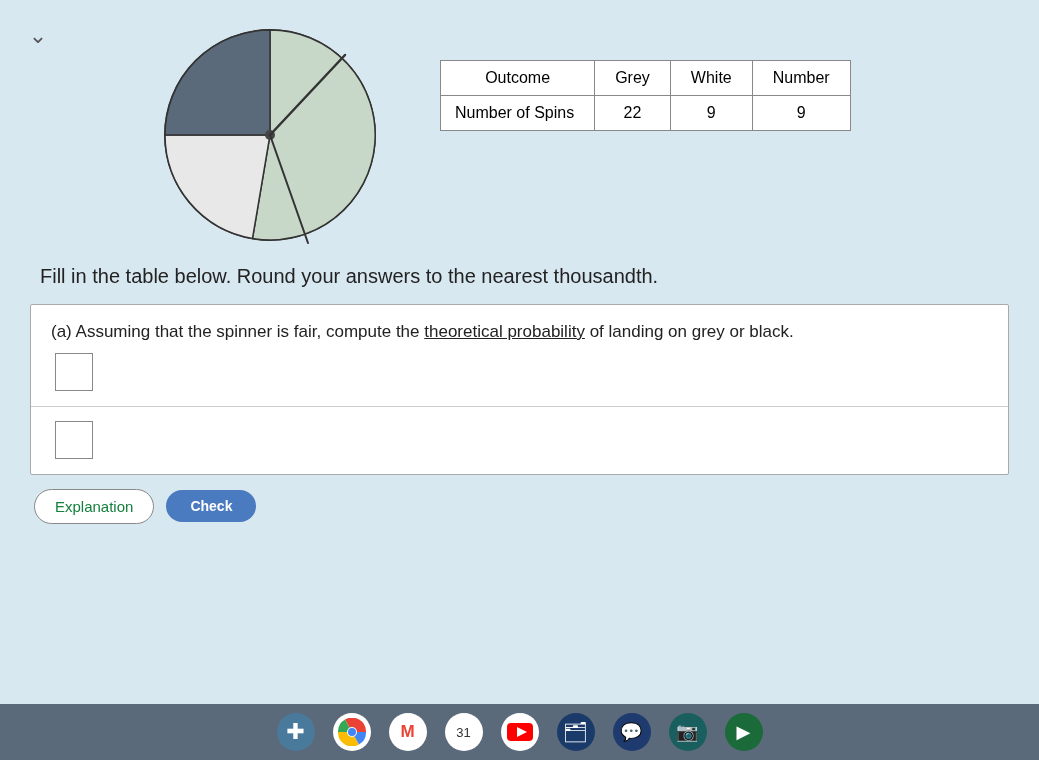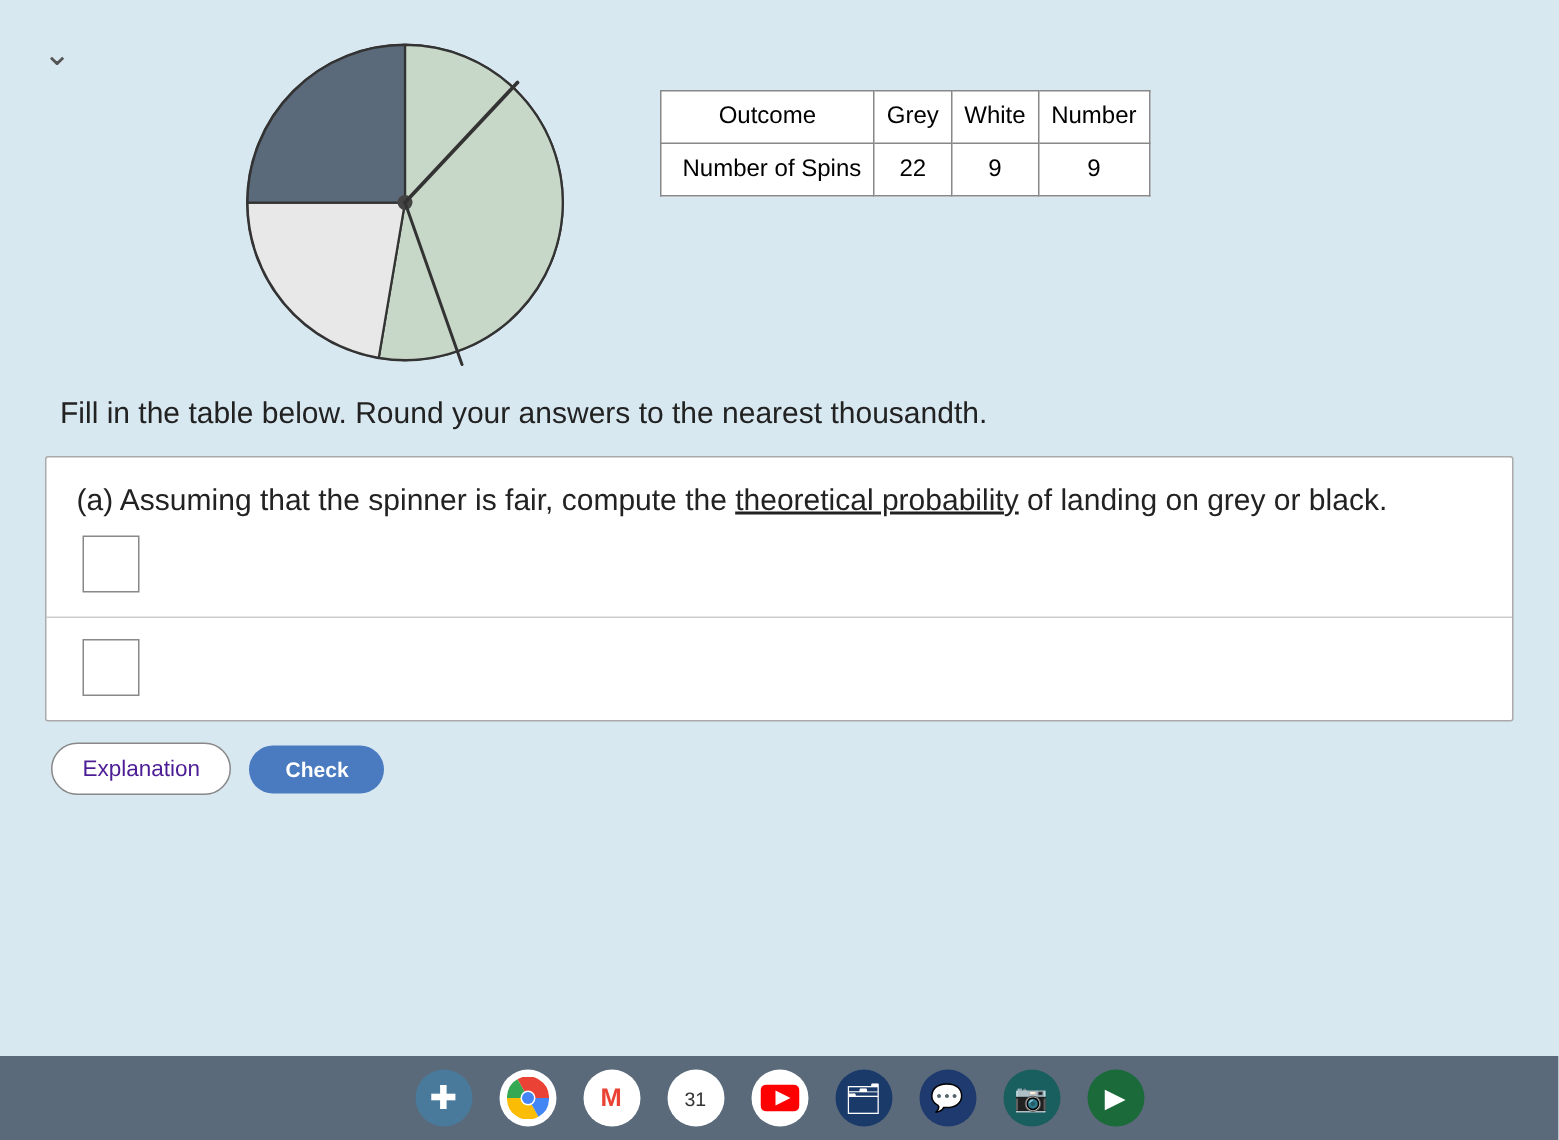--- a/index.html
+++ b/index.html
@@ -58,21 +58,21 @@
 
     .results-table {
       border-collapse: collapse;
       border: 1.5px solid #888;
       background: white;
       font-size: 16px;
     }
 
     .results-table th, .results-table td {
       border: 1.5px solid #888;
-      padding: 8px 8px;
+      padding: 8px 20px;
       text-align: center;
     }
 
     .results-table th {
       font-weight: normal;
       background: white;
     }
 
     .results-table td:first-child {
       text-align: left;
@@ -90,21 +90,21 @@
     .questions-box {
       margin: 0 30px;
       border: 1.5px solid #aaa;
       background: white;
       border-radius: 2px;
     }
 
     .question-row {
       padding: 14px 4px 10px 20px;
       border-bottom: 1px solid #ccc;
-      font-size: 20px;
+      font-size: 17px;
       color: #222;
     }
 
     .question-row:last-child {
       border-bottom: none;
     }
 
     .question-label {
       margin-bottom: 8px;
       line-height: 1.5;
@@ -132,21 +132,21 @@
       align-items: center;
     }
 
     .btn-explanation {
       border: 1.5px solid #888;
       background: white;
       border-radius: 20px;
       padding: 8px 20px;
       font-size: 15px;
       cursor: pointer;
-      color: #4c1d95;
+      color: #15803d;
     }
 
     .btn-check {
       border: none;
       background: #4a7abf;
       border-radius: 20px;
       padding: 8px 24px;
       font-size: 14px;
       cursor: pointer;
       color: #ffffff;

